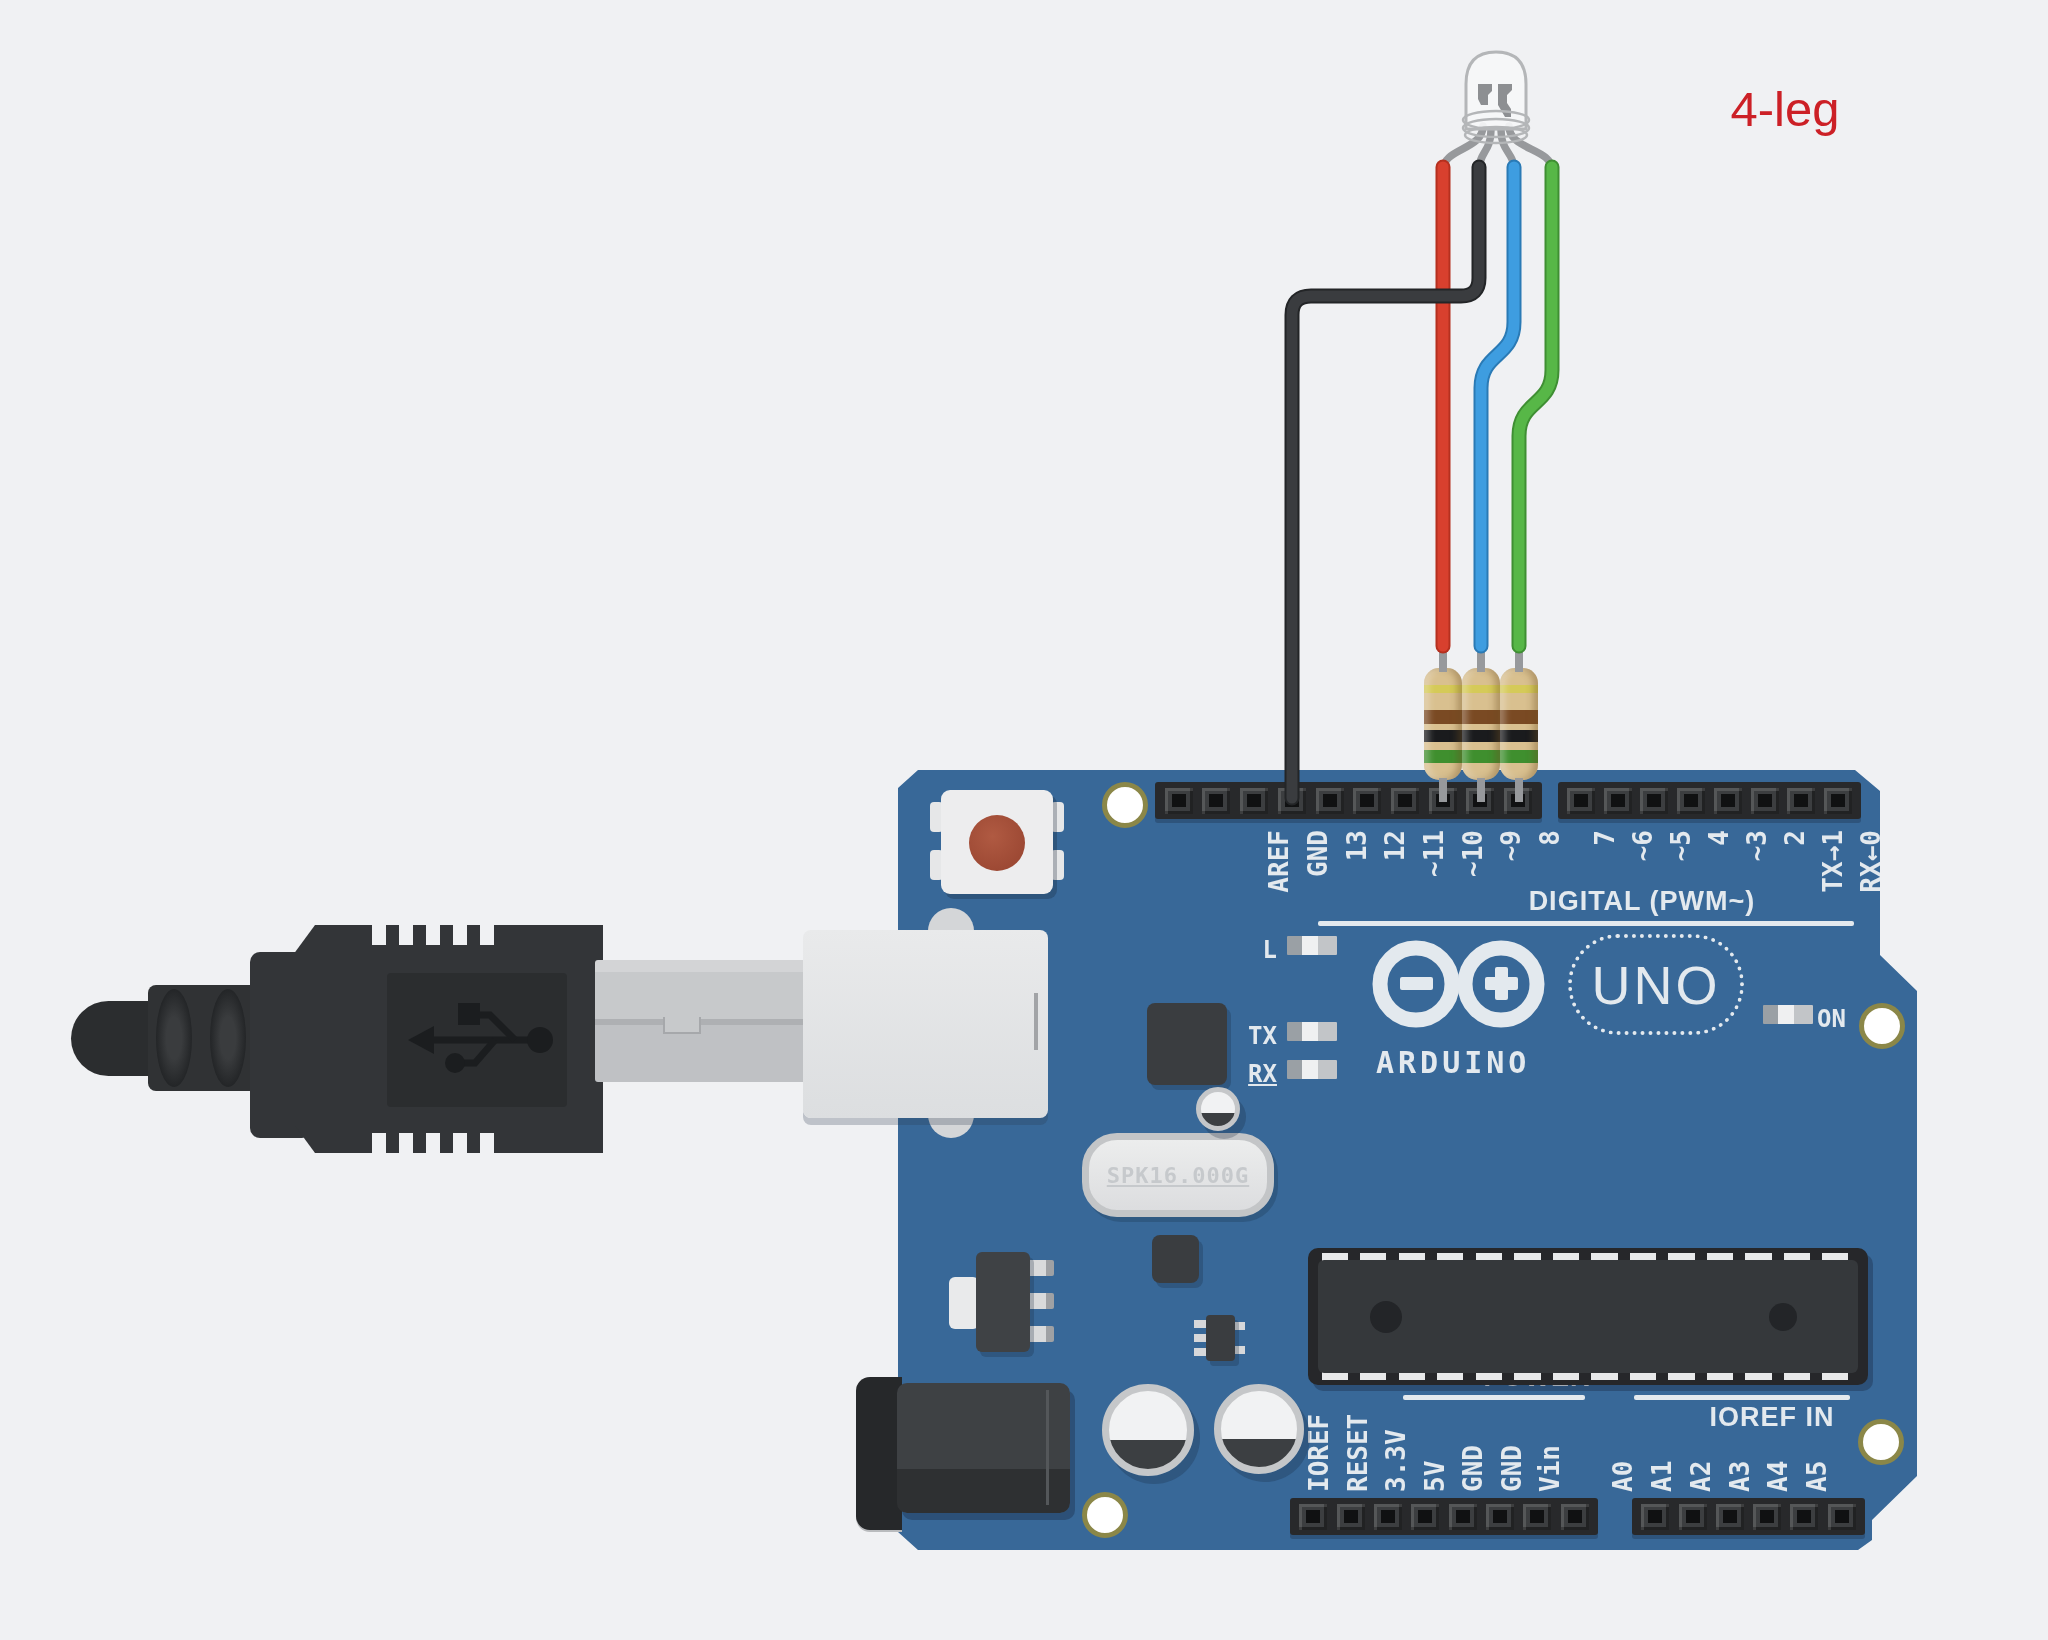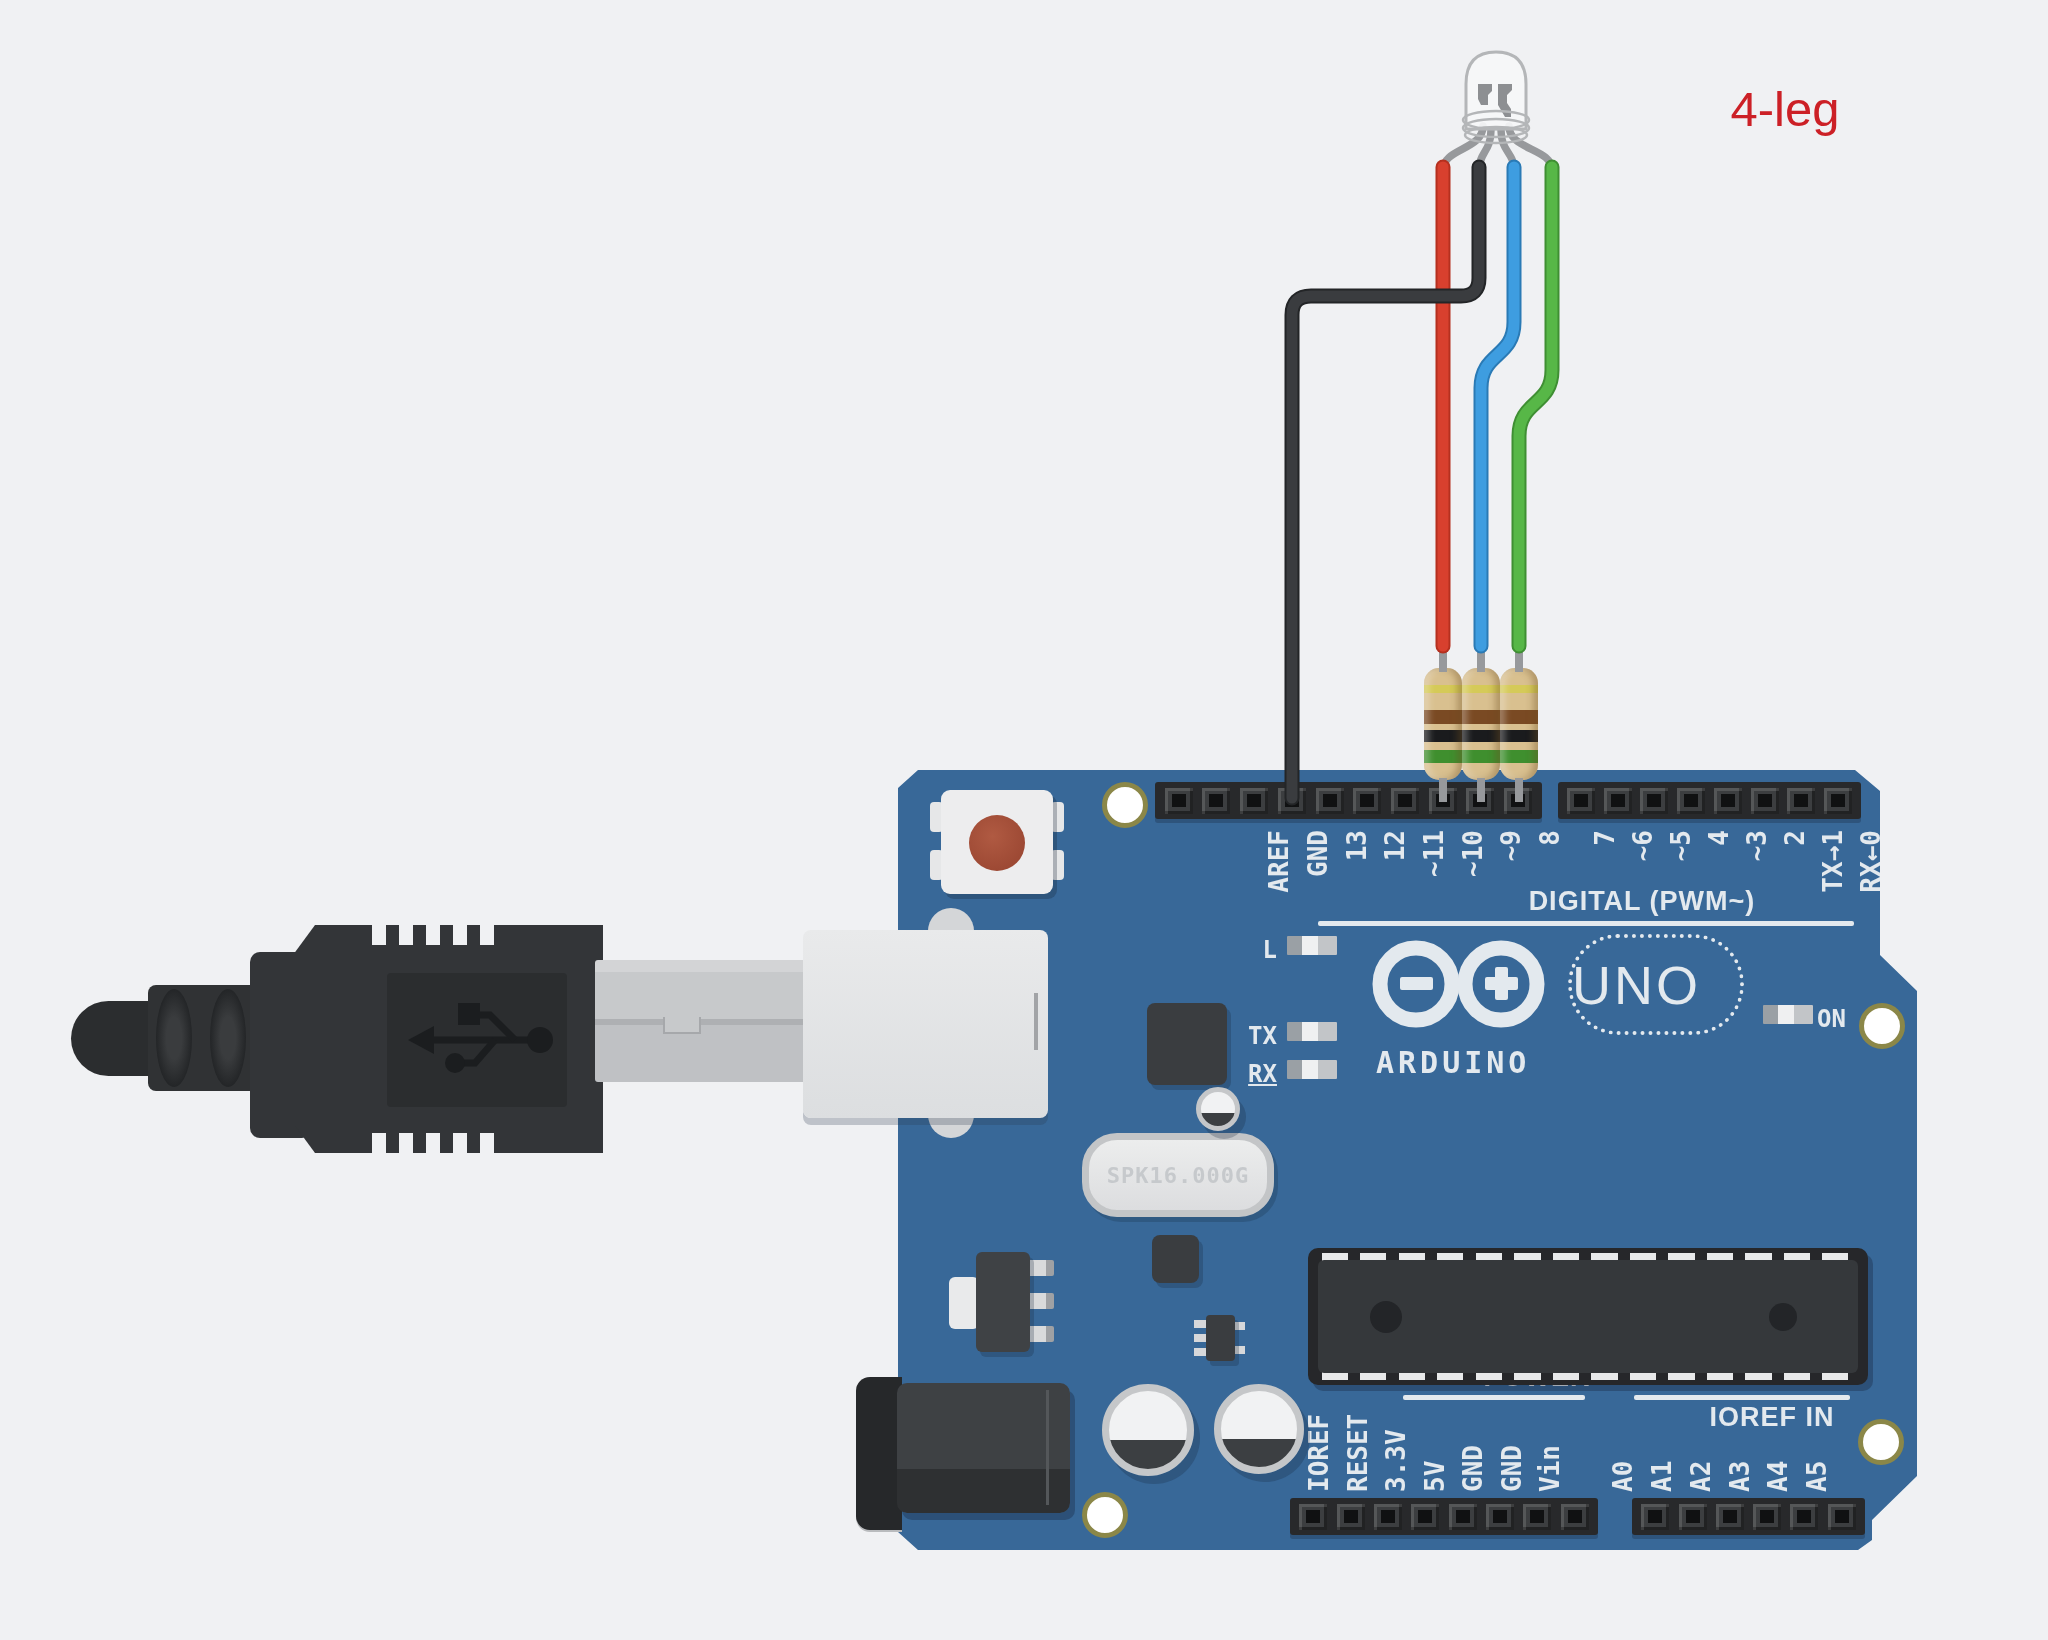--- a/index.html
+++ b/index.html
@@ -24,40 +24,40 @@
   .silk{color:var(--silkscreen,#e3e9ee);z-index:3;}
   .vlab-top{font:bold 26px "DejaVu Sans Mono",monospace;white-space:nowrap;
        transform:rotate(-90deg);transform-origin:top right;z-index:3;}
   .vlab-bot{font:bold 26px "DejaVu Sans Mono",monospace;white-space:nowrap;
        transform:rotate(-90deg);transform-origin:bottom left;z-index:3;}
   .section{font:bold 27px "Liberation Sans",sans-serif;letter-spacing:1px;text-align:center;z-index:3;}
   .sline{height:5px;background:var(--silkscreen,#e3e9ee);z-index:3;border-radius:2px;}
 
   .brand{font:bold 30px "DejaVu Sans Mono",monospace;letter-spacing:4px;z-index:3;}
   .uno-badge{left:1568px;top:934px;width:168px;height:93px;border:4px dotted var(--silkscreen,#e3e9ee);
-       border-radius:50px;display:flex;align-items:center;z-index:3;}
+       border-radius:50px;display:flex;align-items:center;justify-content:center;z-index:3;}
   .uno-text{font:400 54px "Liberation Sans",sans-serif;letter-spacing:3px;color:var(--silkscreen,#e3e9ee);}
 
   .statusled{width:50px;height:19px;z-index:3;border-radius:1px;
        background:linear-gradient(90deg,#9aa0a5 0 30%,#eff0f1 30% 62%,#c2c5c8 62% 100%);}
   .ledlab{font:bold 24px "DejaVu Sans Mono",monospace;color:var(--silkscreen,#e3e9ee);z-index:3;}
 
   
   .hole{border-radius:50%;background:#ffffff;border:5px solid var(--hole-ring,#8b8748);
         width:36px;height:36px;z-index:5;}
   .reset-btn{left:941px;top:790px;width:112px;height:104px;background:#ededee;border-radius:9px;
         z-index:5;box-shadow:4px 5px 0 rgba(20,35,55,.28);}
   .reset-cap{left:969px;top:815px;width:56px;height:56px;border-radius:50%;z-index:6;
         background:radial-gradient(circle at 42% 38%,#b05a42,#9d4934 72%);}
   .nub{width:13px;height:30px;background:#e6e7e8;border-radius:4px;z-index:5;}
   .crystal{left:1082px;top:1133px;width:178px;height:70px;border-radius:35px;
         border:7px solid #c3c5c7;background:linear-gradient(180deg,#eceded,#dcdddf);
         display:flex;align-items:center;justify-content:center;z-index:5;
         box-shadow:4px 5px 0 rgba(20,35,55,.22);}
-  .crystal span{font:bold 22px "DejaVu Sans Mono",monospace;color:#c6c9cc;letter-spacing:1px;}
+  .crystal span{font:bold 22px "DejaVu Sans Mono",monospace;color:#c6c9cc;letter-spacing:1px;text-decoration:underline;}
   .chip{background:#3a3d40;border-radius:8px;z-index:5;box-shadow:4px 5px 0 rgba(20,35,55,.25);}
   .ic{left:1308px;top:1248px;width:560px;height:137px;background:#26272a;border-radius:10px;z-index:5;
         box-shadow:5px 6px 0 rgba(15,25,45,.3);}
   .ic-body{left:1318px;top:1260px;width:540px;height:113px;background:#35383b;border-radius:6px;z-index:6;}
   .ic-legs{height:15px;z-index:6;
         background:repeating-linear-gradient(90deg,#e8e9ea 0 26px,transparent 26px 38.5px);}
   .ic-dot{width:32px;height:32px;border-radius:50%;background:#232528;z-index:7;}
   .cap{border-radius:50%;border:7px solid #c5c7c9;z-index:5;
         background:linear-gradient(180deg,#f1f2f3 0 63%,#3c3f42 63% 100%);
         box-shadow:6px 8px 0 rgba(20,35,55,.25);}

